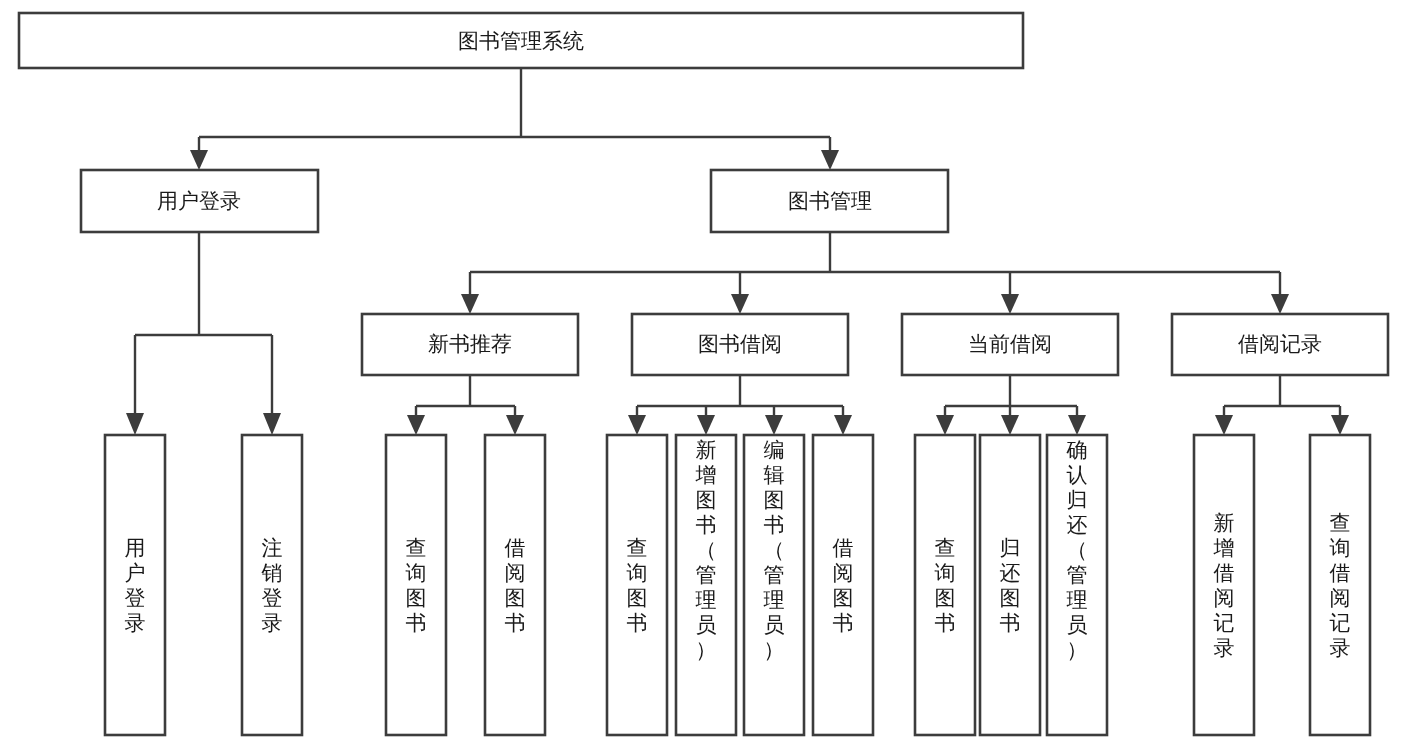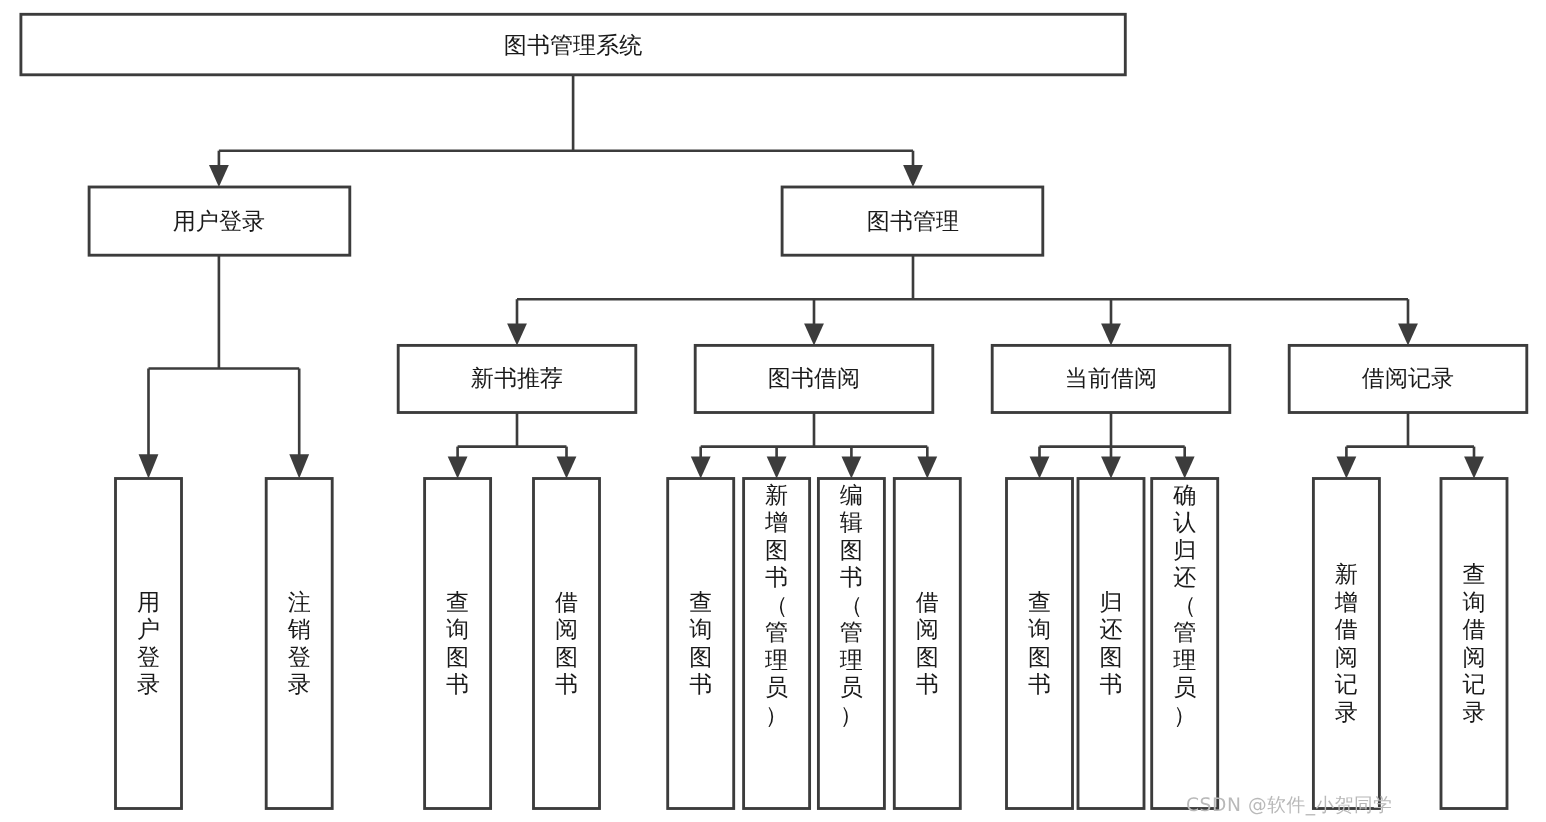--- a/index.html
+++ b/index.html
@@ -221,14 +221,13 @@
       <rect class="node-rect" x="1194" y="435" width="60" height="300"></rect>
       <text class="node-label-v" x="1224" y="0"><tspan x="1224" y="529.5">新</tspan><tspan x="1224" y="554.5">增</tspan><tspan x="1224" y="579.5">借</tspan><tspan x="1224" y="604.5">阅</tspan><tspan x="1224" y="629.5">记</tspan><tspan x="1224" y="654.5">录</tspan></text>
     </g>
     <g>
       <rect class="node-rect" x="1310" y="435" width="60" height="300"></rect>
       <text class="node-label-v" x="1340" y="0"><tspan x="1340" y="529.5">查</tspan><tspan x="1340" y="554.5">询</tspan><tspan x="1340" y="579.5">借</tspan><tspan x="1340" y="604.5">阅</tspan><tspan x="1340" y="629.5">记</tspan><tspan x="1340" y="654.5">录</tspan></text>
     </g>
 
   </svg>
 
-  <div class="watermark-text">CSDN @软件_小贺同学</div>
 </div>
 
 </body></html>

